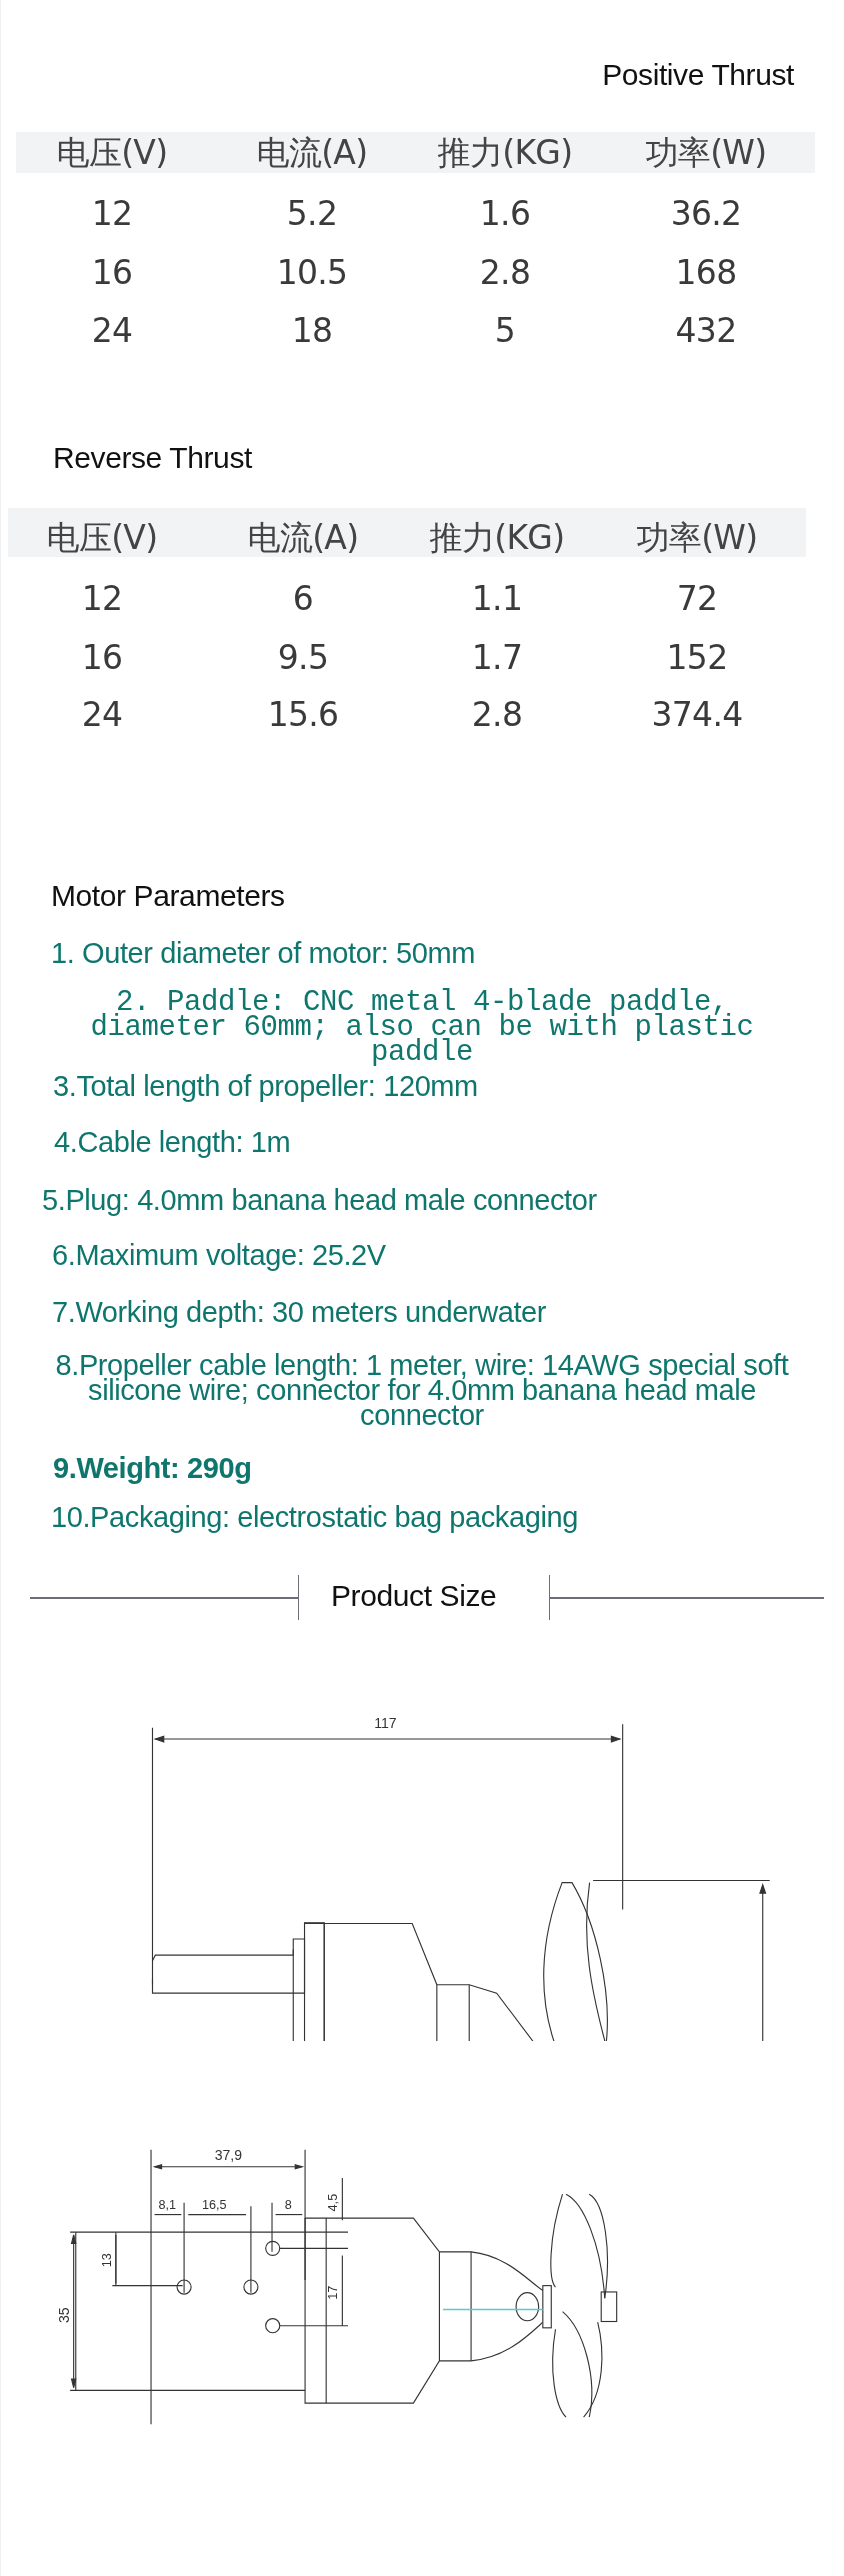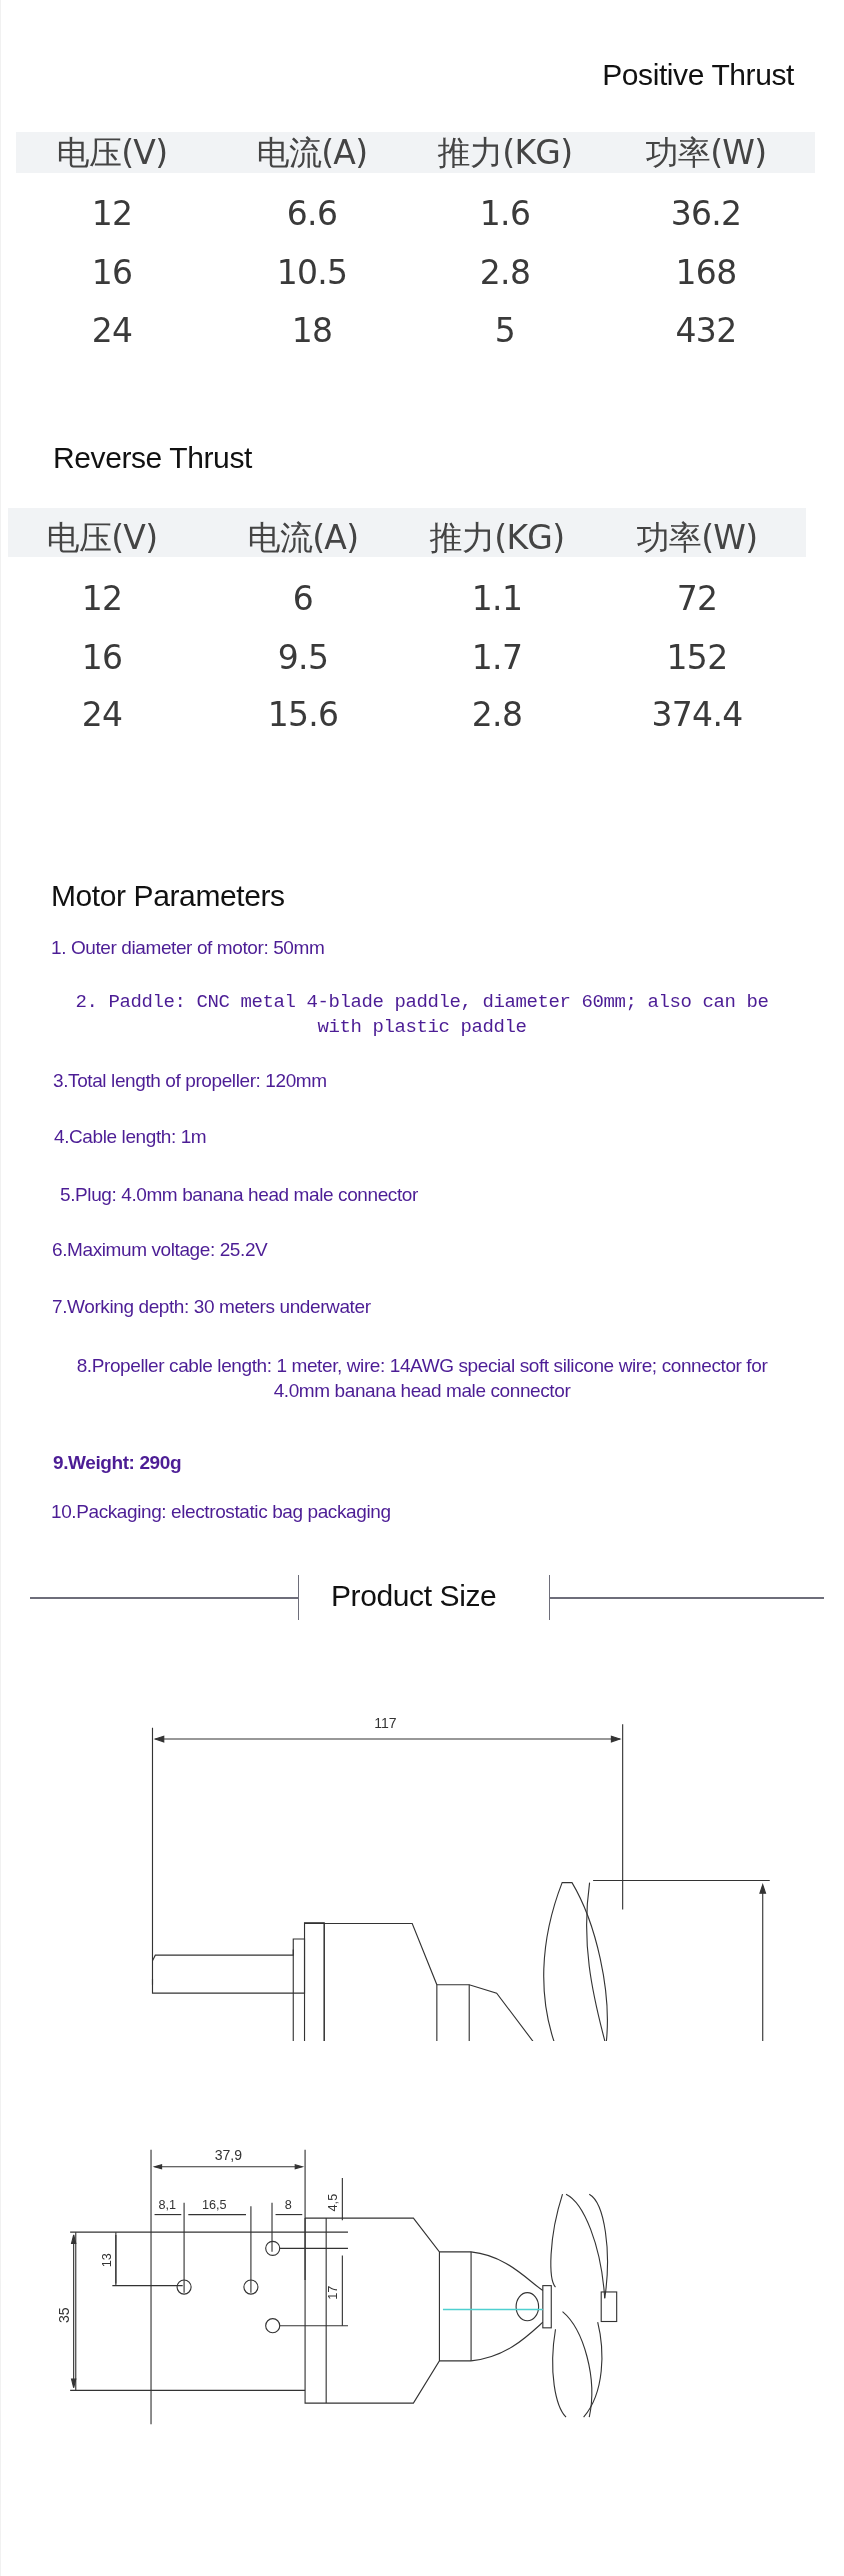--- a/index.html
+++ b/index.html
@@ -2,42 +2,42 @@
 <html style="font-size:11.3px"><head>
 <meta charset="utf-8">
 <style>
   html, body { margin:0; padding:0; background:#ffffff; }
   body { width:845px; height:2576px; position:relative; overflow:hidden; font-family:"Liberation Sans", "DejaVu Sans", sans-serif; color:#111; }
   .left-edge { position:absolute; left:0; top:0; width:1.4px; height:2576px; background:#f1f1f1; }
   .title { position:absolute; font-size:30px; color:#111; white-space:nowrap; letter-spacing:-0.4px; }
   .tbl-head { position:absolute; background:#f1f3f5; }
   .cell { position:absolute; transform:translate(-50%,-50%); font-size:33px; color:#3a3a3a; white-space:nowrap; font-family:"DejaVu Sans", sans-serif; letter-spacing:-0.7px; }
   .cell.h { color:#444; }
-  .param { position:absolute; left:51px; font-size:19px; color:#4c1d95; white-space:nowrap; letter-spacing:-0.4px; }
+  .param { position:absolute; left:51px; font-size:29px; color:#0f766e; white-space:nowrap; letter-spacing:-0.4px; }
   .param.wrap { width:746px; white-space:normal; text-align:center; line-height:25px; left:49px; }
   .rule { position:absolute; height:2.1px; background:#6e6e7a; }
   .tick { position:absolute; width:1.4px; background:#6e6e7a; }
   .drawing { position:absolute; }
   svg text { font-family:"Liberation Sans", sans-serif; }
 </style>
 </head>
 <body>
 
 <div class="left-edge"></div>
 
 <div class="title" style="right:51px; top:58px;text-align:center;">Positive Thrust</div>
 <div class="tbl-head" style="left:16px; top:132px; width:799px; height:41px;"></div>
 <div>
   <div class="cell h" style="left:112px; top:153px;">电压(V)</div>
   <div class="cell h" style="left:312px; top:153px;">电流(A)</div>
   <div class="cell h" style="left:505px; top:153px;">推力(KG)</div>
   <div class="cell h" style="left:706px; top:153px;">功率(W)</div>
 
   <div class="cell" style="left:112px; top:213px;">12</div>
-  <div class="cell" style="left:312px; top:213px;">6.6</div>
+  <div class="cell" style="left:312px; top:213px;">5.2</div>
   <div class="cell" style="left:505px; top:213px;">1.6</div>
   <div class="cell" style="left:706px; top:213px;">36.2</div>
 
   <div class="cell" style="left:112px; top:272px;">16</div>
   <div class="cell" style="left:312px; top:272px;">10.5</div>
   <div class="cell" style="left:505px; top:272px;">2.8</div>
   <div class="cell" style="left:706px; top:272px;">168</div>
 
   <div class="cell" style="left:112px; top:330px;">24</div>
   <div class="cell" style="left:312px; top:330px;">18</div>
@@ -68,21 +68,21 @@
   <div class="cell" style="left:497px; top:714px;">2.8</div>
   <div class="cell" style="left:697px; top:714px;">374.4</div>
 </div>
 
 <div class="title" style="left:51px; top:879px;">Motor Parameters</div>
 <div>
   <div class="param" style="top:937px;">1. Outer diameter of motor: 50mm</div>
   <div class="param wrap" style="top:990px;font-family:Liberation Mono, monospace;">2. Paddle: CNC metal 4-blade paddle, diameter 60mm; also can be with plastic paddle</div>
   <div class="param" style="top:1070px; left:53px;">3.Total length of propeller: 120mm</div>
   <div class="param" style="top:1126px; left:54px;">4.Cable length: 1m</div>
-  <div class="param" style="top:1184px; left:60px;">5.Plug: 4.0mm banana head male connector</div>
+  <div class="param" style="top:1184px; left:42px;">5.Plug: 4.0mm banana head male connector</div>
   <div class="param" style="top:1239px; left:52px;">6.Maximum voltage: 25.2V</div>
   <div class="param" style="top:1296px; left:52px;">7.Working depth: 30 meters underwater</div>
   <div class="param wrap" style="top:1353px; width:746px; left:49px;">8.Propeller cable length: 1 meter, wire: 14AWG special soft silicone wire; connector for 4.0mm banana head male connector</div>
   <div class="param" style="top:1452px; left:53px;font-weight:bold;">9.Weight: 290g</div>
   <div class="param" style="top:1501px; left:51px;">10.Packaging: electrostatic bag packaging</div>
 </div>
 
 <div class="rule" style="left:30px; top:1597px; width:269px;"></div>
 <div class="tick" style="left:298px; top:1575px; height:45px;"></div>
 <div class="title" style="left:331px; top:1579px;">Product Size</div>

